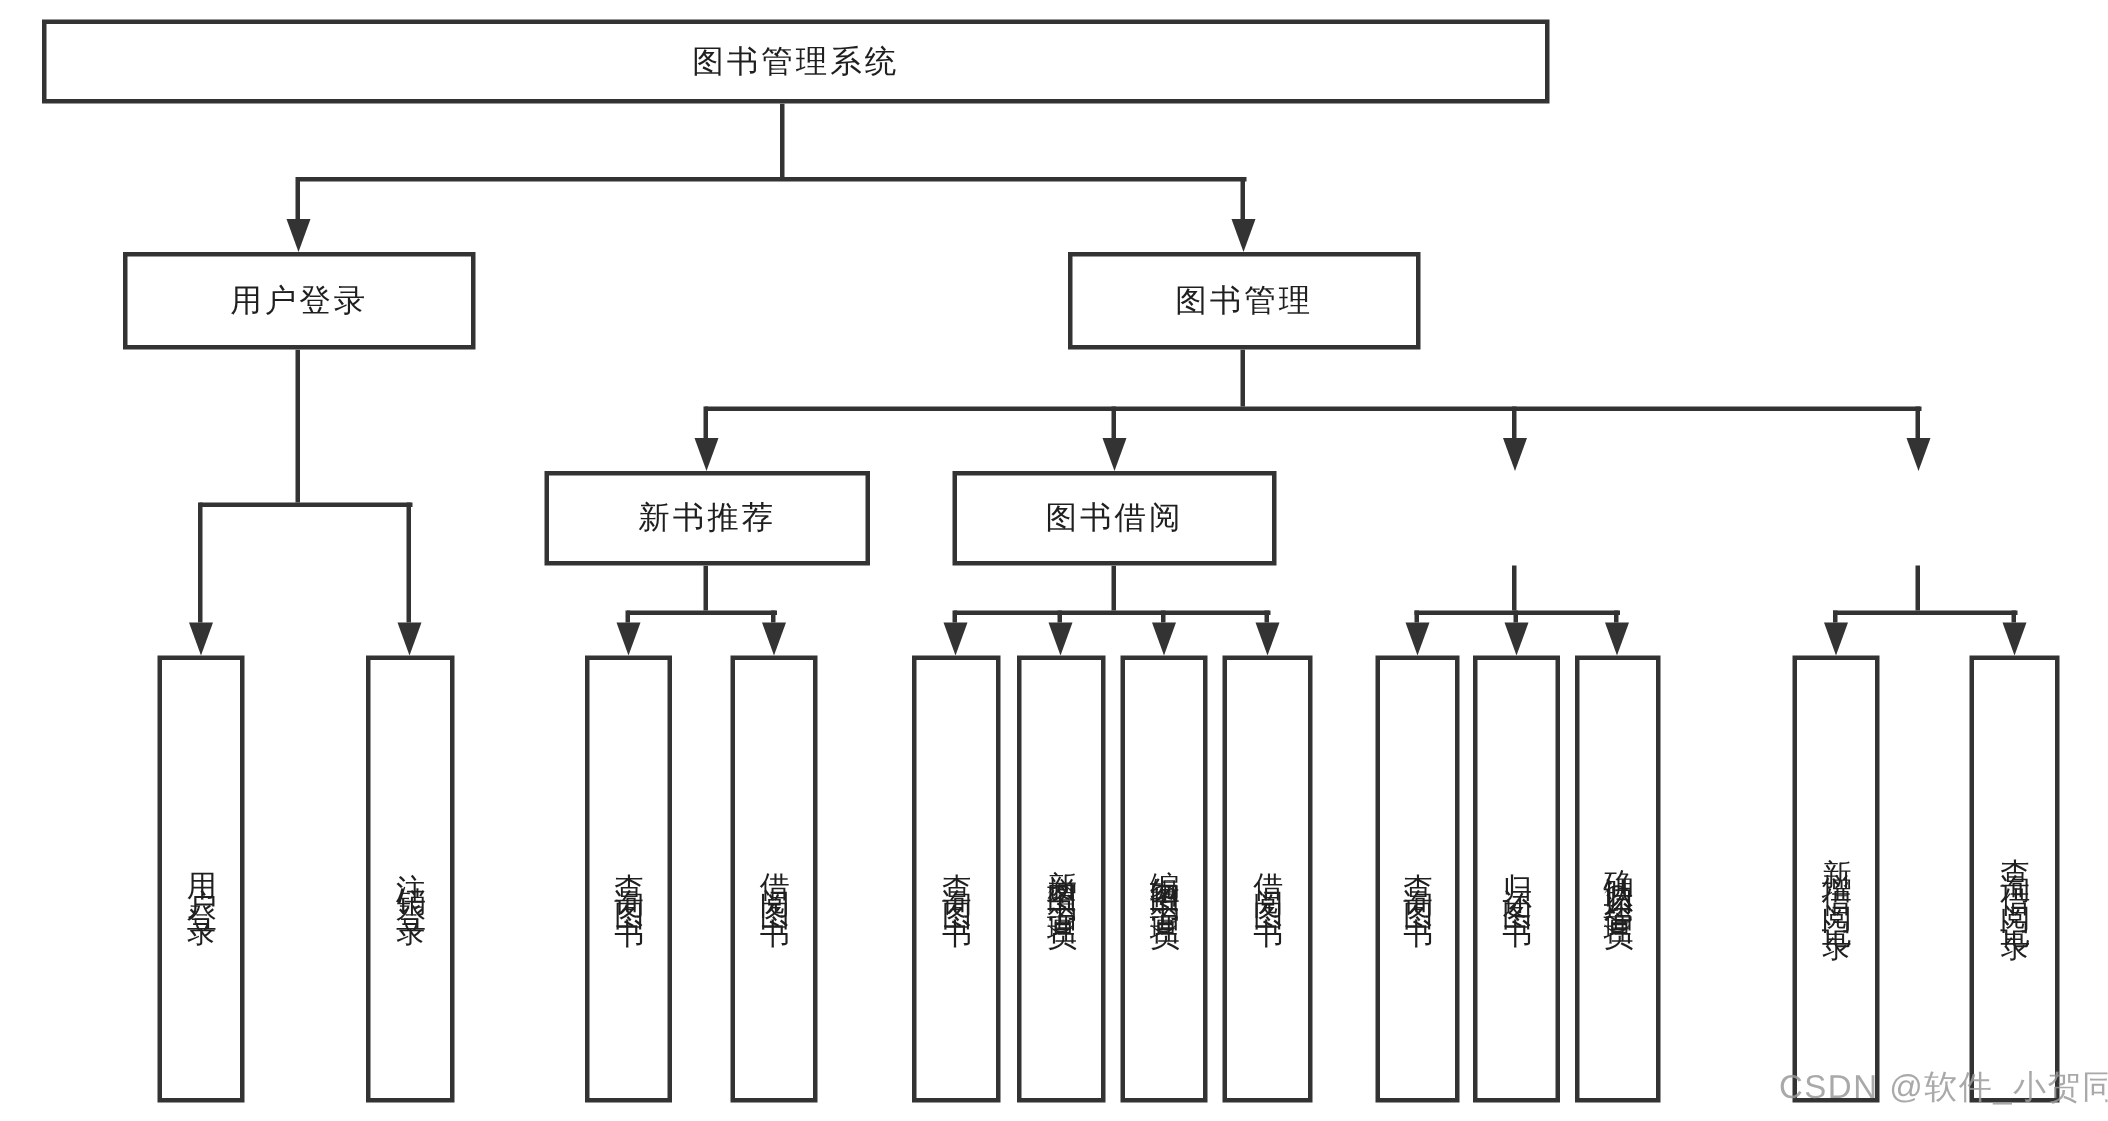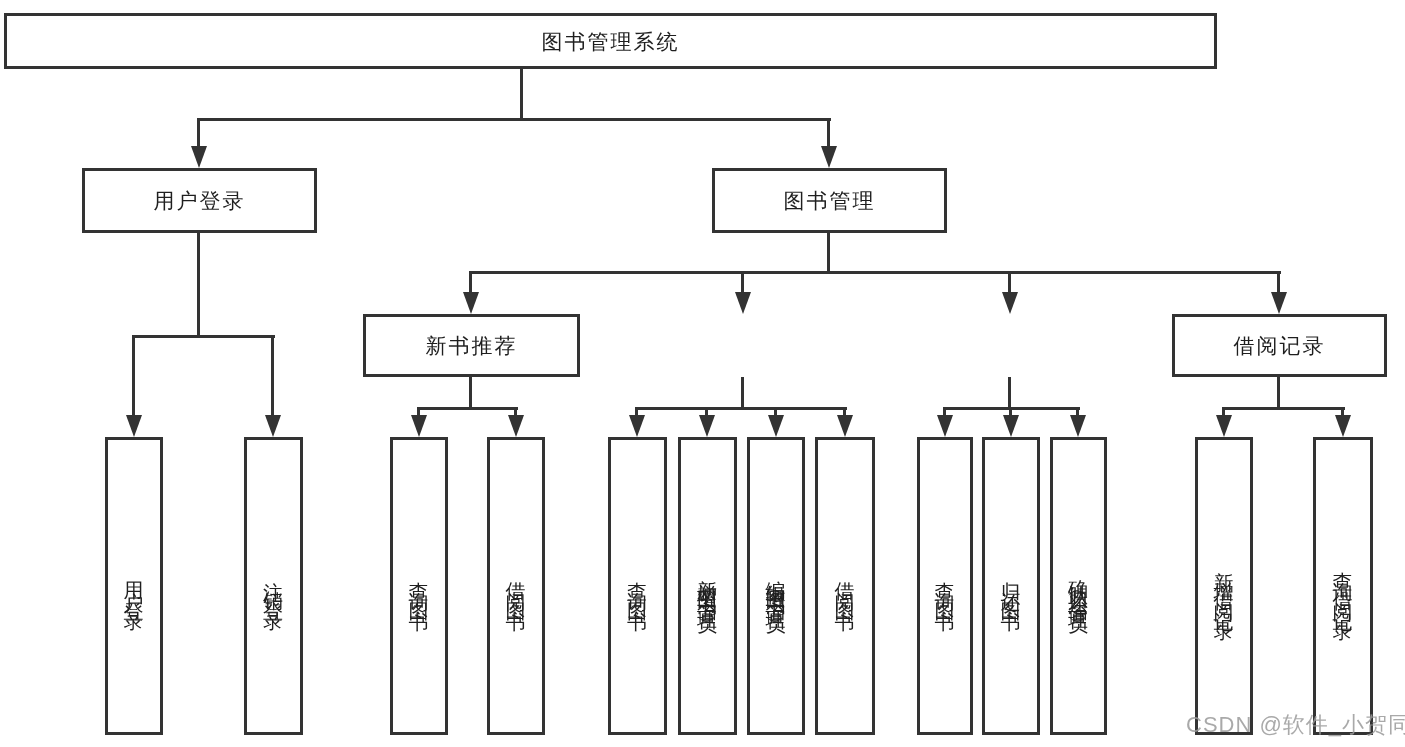--- a/index.html
+++ b/index.html
@@ -112,36 +112,36 @@
   <div class="ar" style="left:1003px;top:415px"></div>
   <div class="ar" style="left:1070px;top:415px"></div>
 
   <div class="ln" style="left:1277px;top:377px;width:3px;height:30px"></div>
   <div class="ln" style="left:1222px;top:407px;width:123px;height:3px"></div>
   <div class="ln" style="left:1222px;top:407px;width:3px;height:8px"></div>
   <div class="ln" style="left:1341px;top:407px;width:3px;height:8px"></div>
   <div class="ar" style="left:1216px;top:415px"></div>
   <div class="ar" style="left:1335px;top:415px"></div>
 
-  <div class="hbox" style="left:4px;top:13px;width:1213px;height:56px">
+  <div class="hbox" style="left:28px;top:13px;width:1005px;height:56px">
     <span class="lbl">图书管理系统</span>
   </div>
 
   <div class="hbox" style="left:82px;top:168px;width:235px;height:65px">
     <span class="lbl">用户登录</span>
   </div>
   <div class="hbox" style="left:712px;top:168px;width:235px;height:65px">
     <span class="lbl">图书管理</span>
   </div>
 
   <div class="hbox" style="left:363px;top:314px;width:217px;height:63px">
     <span class="lbl">新书推荐</span>
   </div>
-  <div class="hbox" style="left:1172px;top:314px;width:215px;height:63px">
-    <span class="lbl">借阅记录</span>
+  <div class="hbox" style="left:635px;top:314px;width:216px;height:63px">
+    <span class="lbl">图书借阅</span>
   </div>
 
   <div class="vbox" style="left:105px;top:437px;width:58px;height:298px">
     <span class="vtext">用户登录</span>
   </div>
   <div class="vbox" style="left:244px;top:437px;width:59px;height:298px">
     <span class="vtext">注销登录</span>
   </div>
 
   <div class="vbox" style="left:390px;top:437px;width:58px;height:298px">

